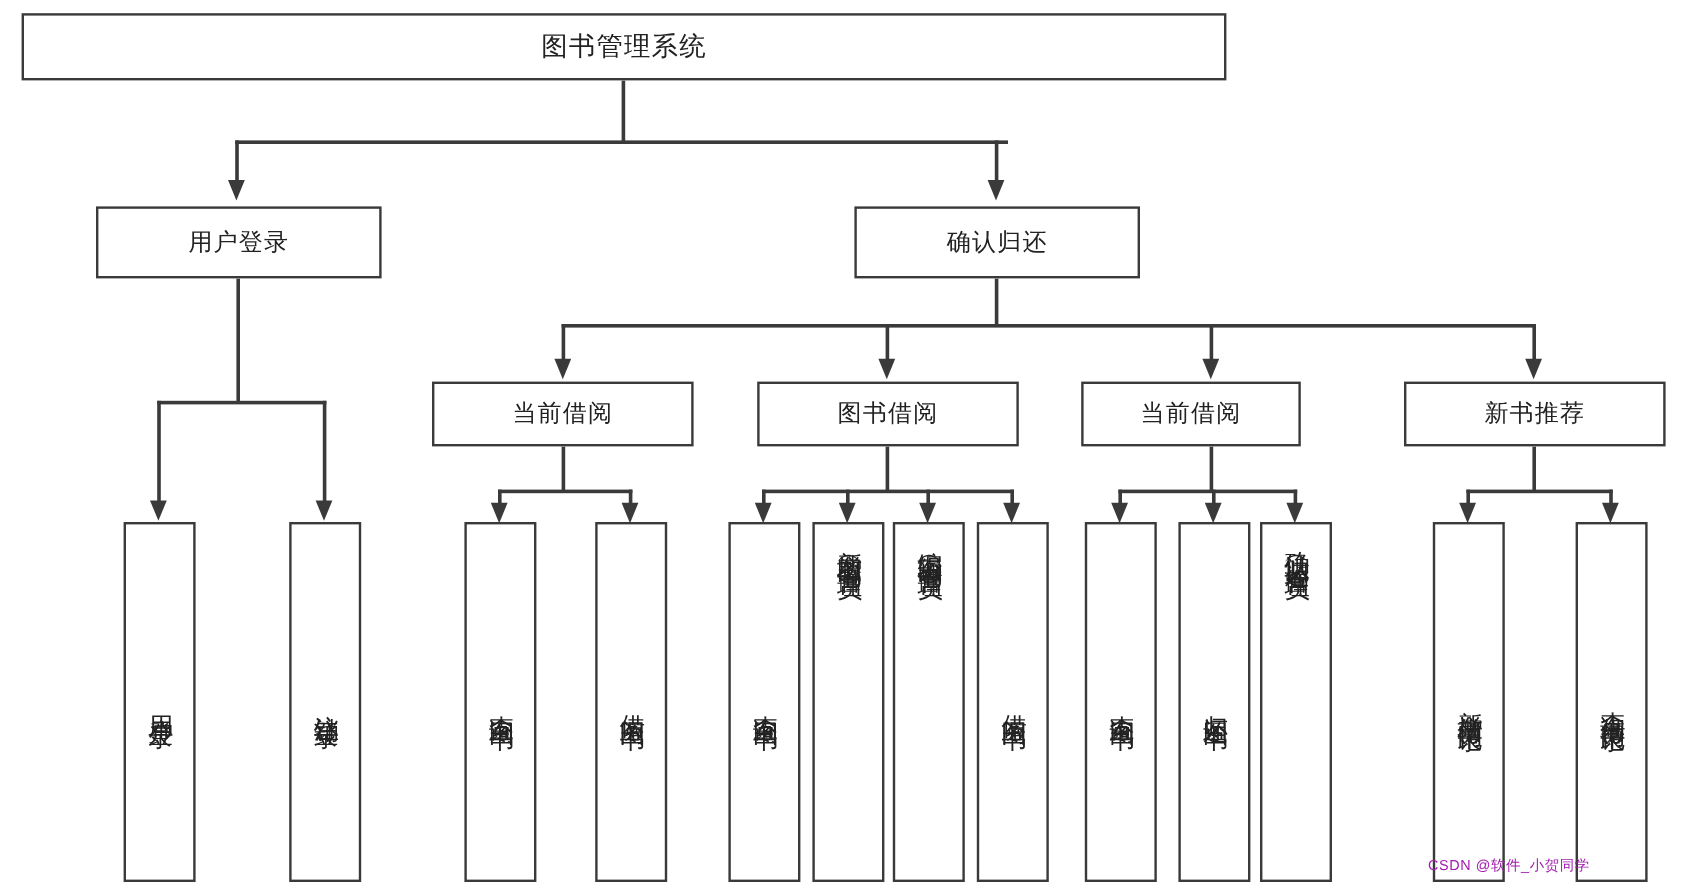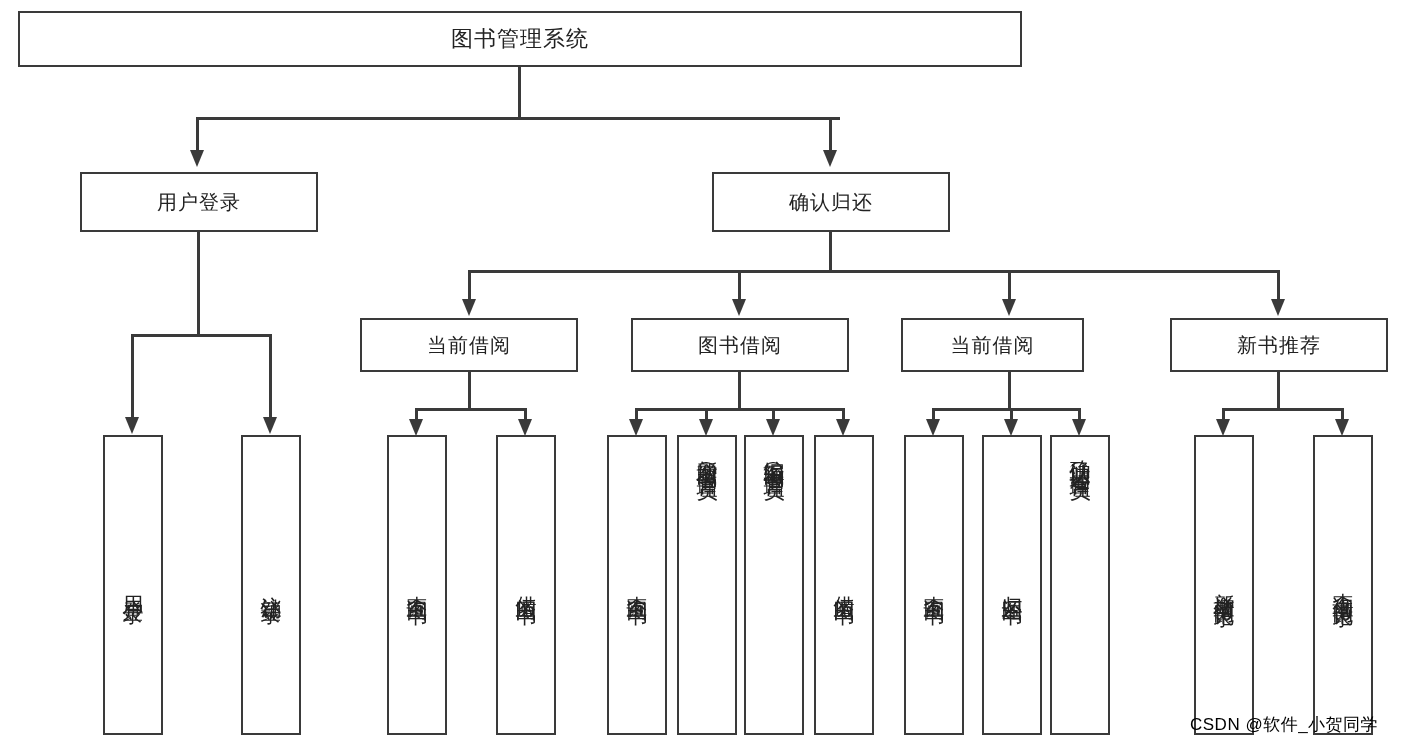--- a/index.html
+++ b/index.html
@@ -63,22 +63,22 @@
     width:0;height:0;
     border-left:7px solid transparent;
     border-right:7px solid transparent;
     border-top:17px solid #3a3a3a;
     z-index:2;
   }
 
   
   .watermark{
     position:absolute;
-    color:#000000;
-    font-size:17px;
+    color:#a21caf;
+    font-size:12px;
     letter-spacing:0.5px;
     white-space:nowrap;
     z-index:5;
     pointer-events:none;
   }
 </style>
 </head>
 <body>
 
 <div id="canvas">

